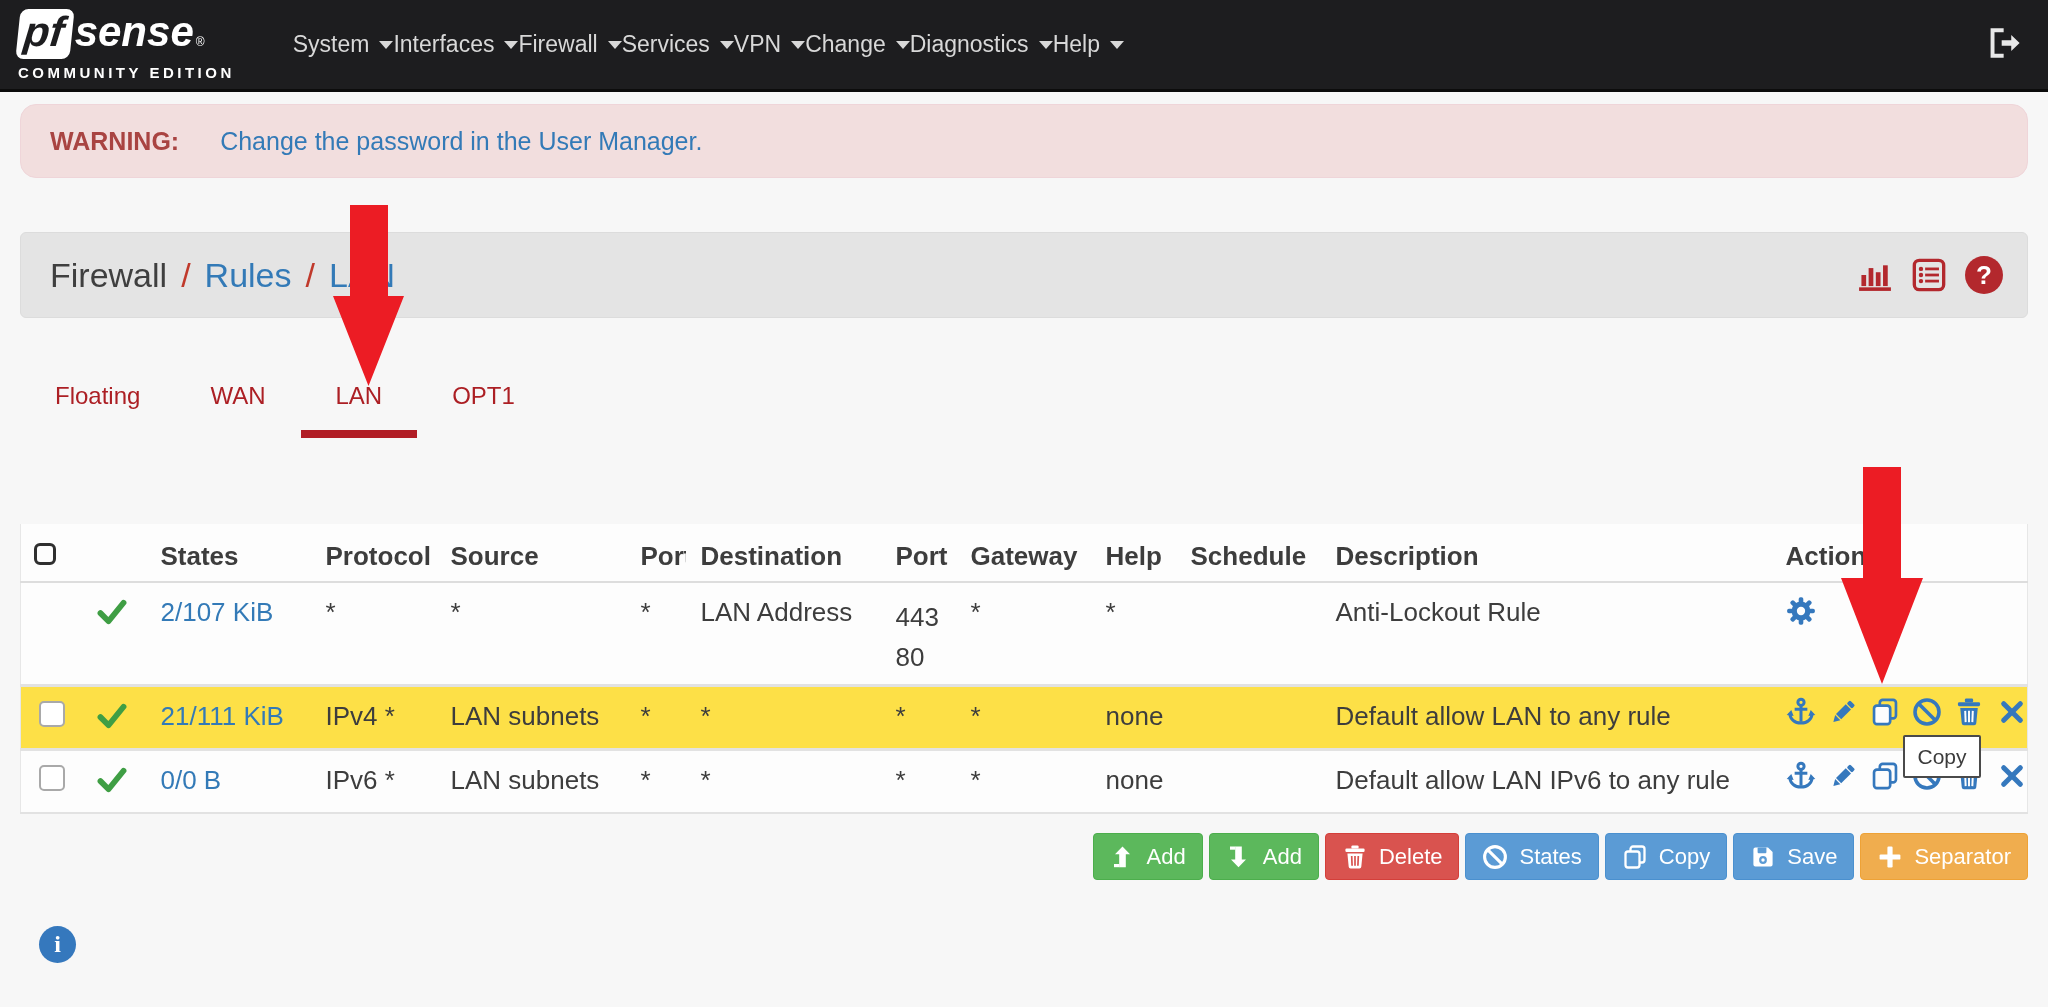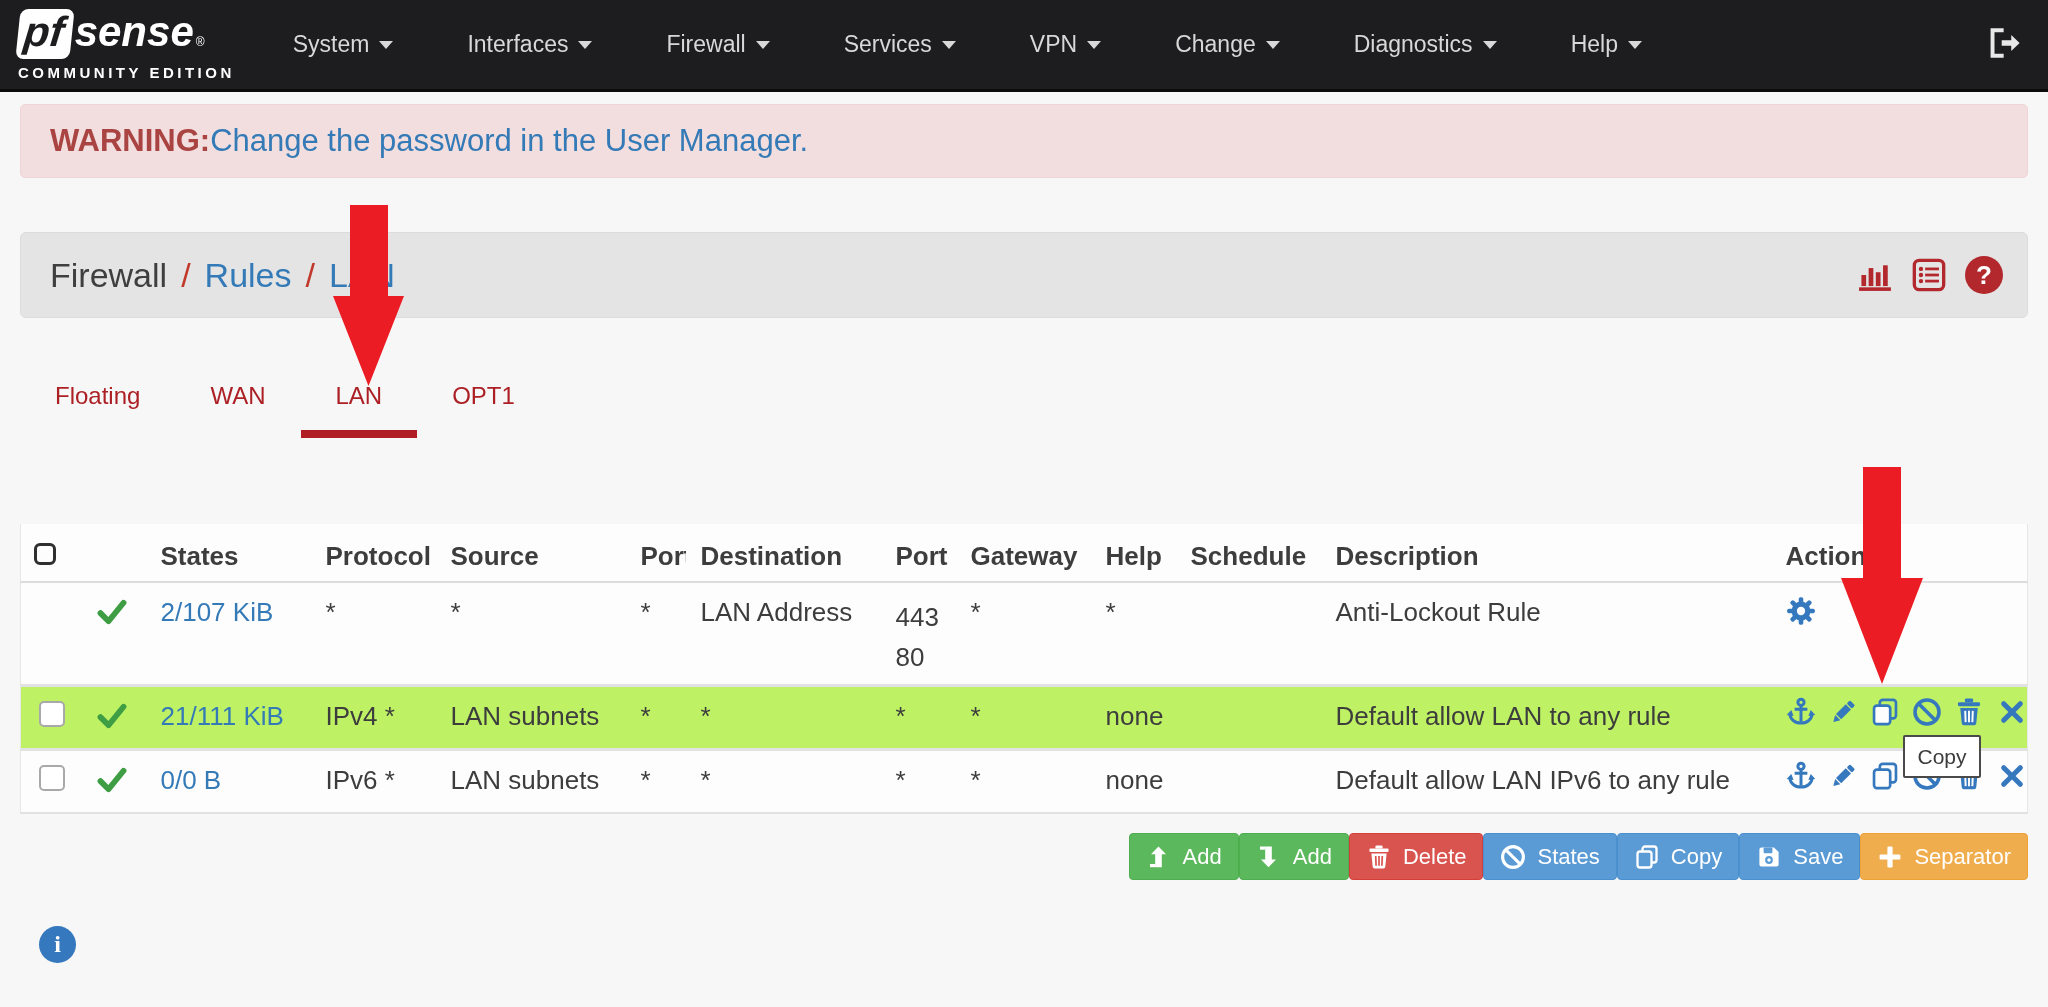--- a/index.html
+++ b/index.html
@@ -10,31 +10,31 @@
   .navbar { position:absolute; left:0; top:0; width:2048px; height:92px;
             background:#1d1d1f; border-bottom:3px solid #0c0c0c;
             display:flex; align-items:center; }
   .logo { margin-left:18px; display:flex; flex-direction:column; line-height:1; }
   .logo-row { display:flex; align-items:baseline; }
   .logo-pf { background:#ffffff; color:#1d1d1f; font-weight:bold; font-style:italic;
              font-size:42px; padding:2px 8px 6px 6px; border-radius:8px; transform:skewX(-6deg); }
   .logo-sense { color:#ffffff; font-weight:bold; font-style:italic; font-size:42px; margin-left:3px; }
   .logo-reg { color:#ffffff; font-size:12px; margin-left:2px; }
   .logo-sub { color:#ffffff; font-size:15px; font-weight:bold; letter-spacing:3.5px; margin-top:6px; }
-  .nav-items { display:flex; margin-left:58px; gap:74px; align-items:flex-start; }
+  .nav-items { display:flex; margin-left:58px; align-items:flex-start; }
   .nav-item { color:#d8d8d8; font-size:23px; cursor:pointer; display:flex; align-items:center; gap:10px; }
   .caret { width:0; height:0; border-left:7px solid transparent; border-right:7px solid transparent;
            border-top:8px solid #d8d8d8; display:inline-block; }
   .logout { margin-left:auto; margin-right:28px; color:#e8e8e8; cursor:pointer; }
 
   
   .warning { position:absolute; left:20px; top:104px; width:2008px; height:74px;
-             background:#f2dede; border:1px solid #efd5d9; border-radius:5px;
+             background:#f2dede; border:1px solid #efd5d9; border-radius:16px;
              display:flex; align-items:center; padding-left:29px;
-             font-size:31px; color:#a94442; white-space:pre-wrap; }
+             font-size:25px; color:#a94442; white-space:pre-wrap;gap:41px; }
   .warning b { font-weight:bold; }
   .warning a { color:#337ab7; text-decoration:none; cursor:pointer; }
 
   
   .crumbbar { position:absolute; left:20px; top:232px; width:2008px; height:86px;
               background:#e4e4e4; border:1px solid #dcdcdc; border-radius:6px;
               display:flex; align-items:center; padding:0 24px 0 29px; }
   .crumb { font-size:34px; color:#3f3f3f; display:flex; gap:14px; align-items:center; }
   .crumb .sep { color:#c0392b; }
   .crumb a { color:#337ab7; text-decoration:none; cursor:pointer; }
@@ -52,32 +52,32 @@
                 background:#434343; border-radius:4px 4px 0 0; color:#ffffff;
                 font-weight:bold; font-size:23px; line-height:44px; padding-left:24px; }
   table.rules { position:absolute; left:20px; top:524px; width:2008px;
                 border-collapse:collapse; table-layout:fixed; background:#fdfdfd;
                 border-left:1px solid #e7e7e7; border-right:1px solid #e7e7e7; }
   table.rules th, table.rules td { text-align:left; vertical-align:top; font-size:26px; color:#3d3d3d;
                 padding:14px 6px 6px 15px; overflow:hidden; }
   table.rules th { font-weight:bold; padding-top:17px; }
   tr.hdr { height:58px; border-bottom:2px solid #dddddd; }
   tr.r1 { height:99px; border-bottom:3px solid #e2e2e2; }
-  tr.r2 { height:64px; border-bottom:3px solid #e2e2e2; background:#bef264; }
+  tr.r2 { height:64px; border-bottom:3px solid #e2e2e2; background:#fde047; }
   tr.r3 { height:64px; border-bottom:2px solid #e2e2e2; }
   .cb-hdr { width:22px; height:22px; border:3px solid #2f2f2f; border-radius:6px; display:inline-block; margin-left:13px; }
   .cb-row { width:26px; height:26px; border:2px solid #a9a9a9; border-radius:5px; background:#ffffff; display:inline-block; margin-left:18px; }
   .statelink { color:#337ab7; text-decoration:none; cursor:pointer; }
   .two-line { line-height:1.55; }
   .act-cell { white-space:nowrap; padding-top:10px !important; }
   .act-cell .ico { display:inline-block; vertical-align:top; margin-right:5px; color:#3578bd; cursor:pointer; --icon-bg:#fdfdfd; }
   tr.r1 .act-cell { padding-top:13px !important; }
 
   
-  .btnrow { position:absolute; top:833px; right:20px; display:flex; gap:0; }
+  .btnrow { position:absolute; top:833px; right:20px; display:flex; gap:6px; }
   .btn { height:47px; border-radius:4px; color:#ffffff; font-size:22px;
          display:flex; align-items:center; gap:11px; padding:0 16px; cursor:pointer; }
   .btn svg { flex:0 0 auto; }
   .btn-success { background:#5cb85c; border:1px solid #4cae4c; --icon-bg:#5cb85c; }
   .btn-danger  { background:#d9534f; border:1px solid #d43f3a; --icon-bg:#d9534f; }
   .btn-primary { background:#5b9bd5; border:1px solid #4a90cf; --icon-bg:#5b9bd5; }
   .btn-warning { background:#f0ad4e; border:1px solid #eea236; --icon-bg:#f0ad4e; }
 
   
   .info-circle { position:absolute; left:39px; top:926px; width:37px; height:37px; border-radius:50%;

